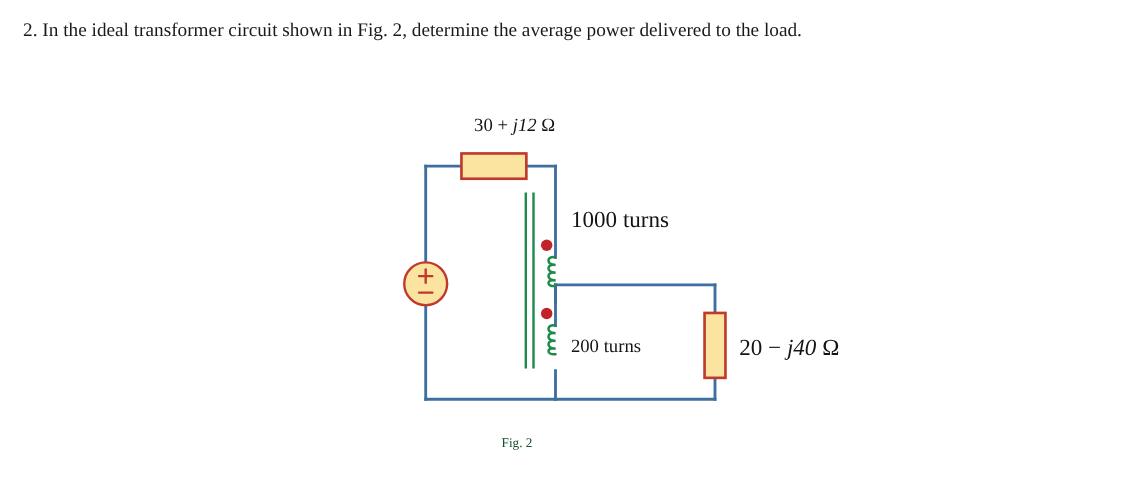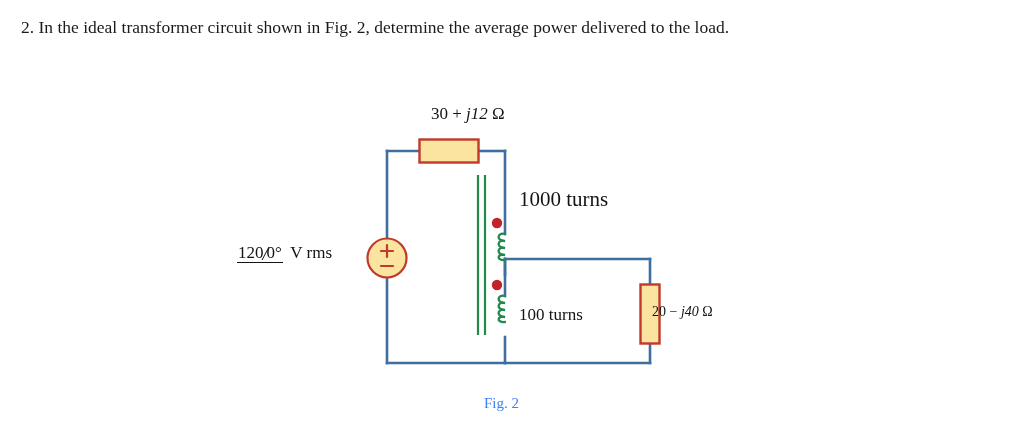--- a/index.html
+++ b/index.html
@@ -61,23 +61,23 @@
     left: 519px;
     top: 127px;
     font-size: 21px;
   }
   #label-secondary-turns {
     left: 519px;
     top: 245px;
     font-size: 17px;
   }
   #label-load-impedance {
-    left: 652px;
+    left: 672px;
     top: 244px;
-    font-size: 14px;
+    font-size: 21px;
     text-align: center;
   }
   #label-source-voltage {
     left: 237px;
     top: 183px;
     font-size: 17px;
   }
   
   .phasor-angle {
     display: inline-block;
@@ -95,24 +95,24 @@
   .phasor-angle .ang-under {
     position: absolute;
     left: 0px;
     right: -1px;
     bottom: 0px;
     border-bottom: 1.4px solid #141414;
   }
 
   #figure-caption {
     position: absolute;
-    left: 484px;
+    left: 456px;
     top: 335px;
-    font-size: 15px;
-    color: #3b82f6;
+    font-size: 12px;
+    color: #14532d;
   }
 </style>
 </head>
 <body>
 
 <div id="problem-statement">2. In the ideal transformer circuit shown in Fig. 2, determine the average power delivered to the load.</div>
 
 <div id="figure">
 
   <svg id="circuit-svg" width="1024" height="387" viewBox="0 0 1024 387">
@@ -187,25 +187,22 @@
       </g>
     </g>
   </svg>
 
   <div class="clabel" id="label-series-impedance">
     <span>30</span><span>&nbsp;</span><span>+</span><span>&nbsp;</span><span class="italic-j">j12</span><span>&nbsp;</span><span>Ω</span>
   </div>
 
   <div class="clabel" id="label-primary-turns">1000 turns</div>
 
-  <div class="clabel" id="label-secondary-turns">100 turns</div>
+  <div class="clabel" id="label-secondary-turns">200 turns</div>
 
   <div class="clabel" id="label-load-impedance">
     <span>20</span><span>&nbsp;</span><span>−</span><span>&nbsp;</span><span class="italic-j">j40</span><span>&nbsp;</span><span>Ω</span>
   </div>
 
-  <div class="clabel" id="label-source-voltage">
-    <span class="phasor-angle"><span>120</span><span class="ang-slash"></span><span>0</span><span>°</span><span class="ang-under"></span></span><span>&nbsp;&nbsp;</span><span>V rms</span>
-  </div>
 
   <div id="figure-caption">Fig. 2</div>
 
 </div>
 
 </body></html>

